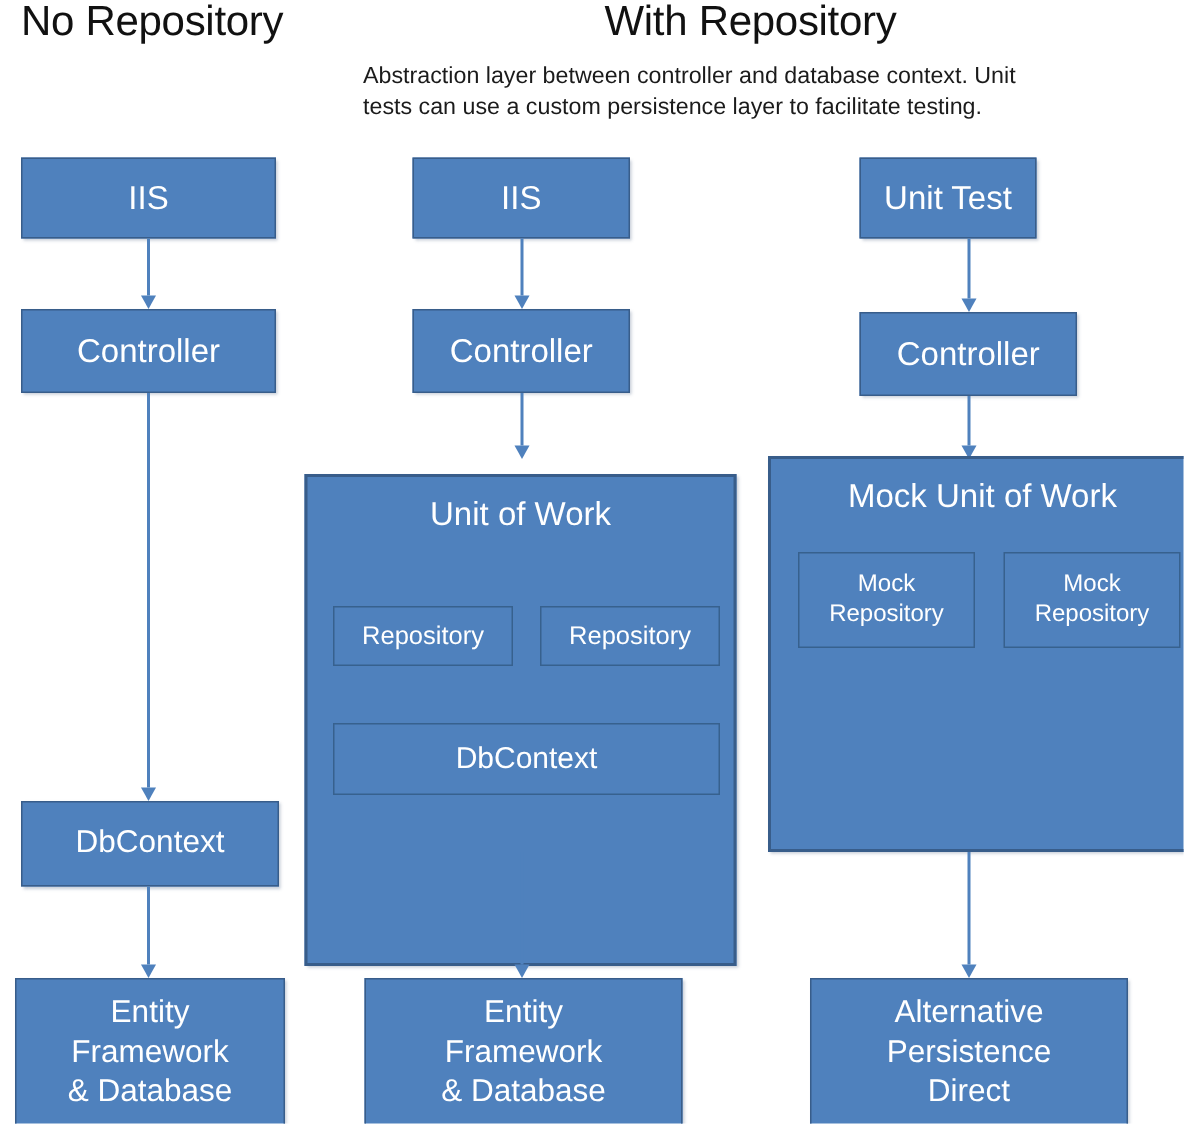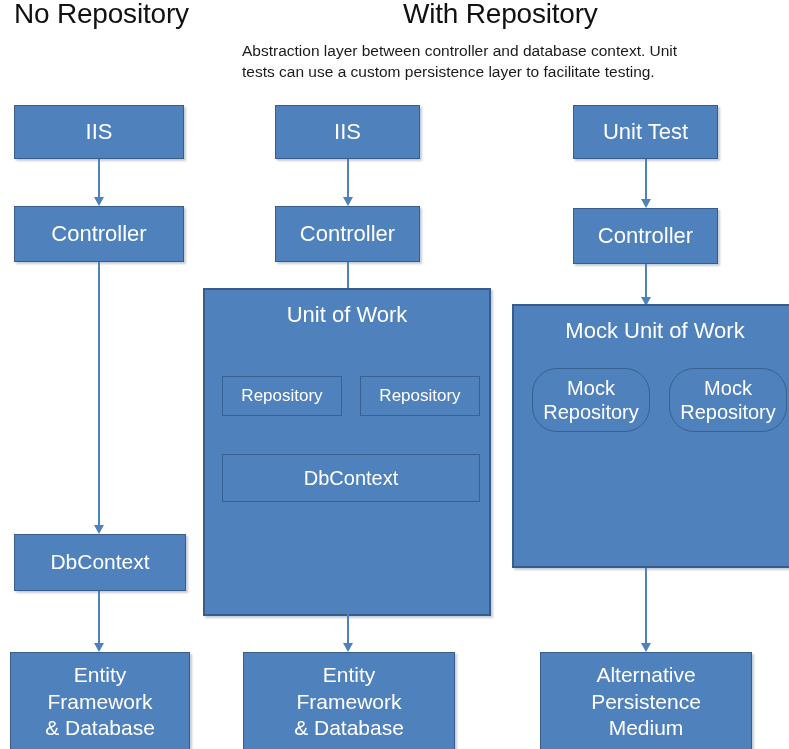--- a/index.html
+++ b/index.html
@@ -45,21 +45,21 @@
     line-height:1.28;
     white-space:pre-line;
     box-shadow:1.5px 1.5px 2px rgba(90,110,140,0.35);
   }
   .box .lbl{display:block;width:100%;}
 
   .f22{font-size:22px;}
   .f21{font-size:21px;}
   .f20{font-size:20px;}
   .f17{font-size:17px;}
-  .f16{font-size:20px;border-radius:25px;}
+  .f16{font-size:16px;}
 
   
   .group{
     align-items:flex-start;
     justify-content:center;
     padding-top:11px;
     border-width:2px;
   }
 
   
@@ -152,21 +152,21 @@
 
   <div class="box f22" style="left:275px;top:206px;width:145px;height:56px;">
     <span class="lbl">Controller</span>
   </div>
 
   <div class="arrow" style="left:347px;top:262px;height:44px;">
     <div class="shaft" style="height:35px;"></div>
     <div class="head" style="top:35px;"></div>
   </div>
 
-  <div class="box group f22" style="left:203px;top:288px;width:288px;height:328px;">
+  <div class="box group f22" style="left:203px;top:316px;width:288px;height:328px;">
     <span class="lbl">Unit of Work</span>
 
     <div class="nested f17" style="left:17px;top:86px;width:120px;height:40px;">
       <span class="lbl">Repository</span>
     </div>
 
     <div class="nested f17" style="left:155px;top:86px;width:120px;height:40px;">
       <span class="lbl">Repository</span>
     </div>
 
@@ -179,21 +179,21 @@
     <div class="shaft" style="height:75px;"></div>
     <div class="head" style="top:75px;"></div>
   </div>
 
   <div class="box f21" style="left:243px;top:652px;width:212px;height:100px;">
     <span class="lbl">Entity
 Framework
 &amp; Database</span>
   </div>
 
-  <div class="box f22" style="left:573px;top:105px;width:145px;height:54px;">
+  <div class="box f22" style="left:573px;top:105px;width:118px;height:54px;">
     <span class="lbl">Unit Test</span>
   </div>
 
   <div class="arrow" style="left:645px;top:159px;height:49px;">
     <div class="shaft" style="height:40px;"></div>
     <div class="head" style="top:40px;"></div>
   </div>
 
   <div class="box f22" style="left:573px;top:208px;width:145px;height:56px;">
     <span class="lbl">Controller</span>
@@ -219,16 +219,16 @@
   </div>
 
   <div class="arrow" style="left:645px;top:568px;height:84px;">
     <div class="shaft" style="height:75px;"></div>
     <div class="head" style="top:75px;"></div>
   </div>
 
   <div class="box f21" style="left:540px;top:652px;width:212px;height:100px;">
     <span class="lbl">Alternative
 Persistence
-Medium</span>
+Direct</span>
   </div>
 
 </div>
 
 </body></html>

